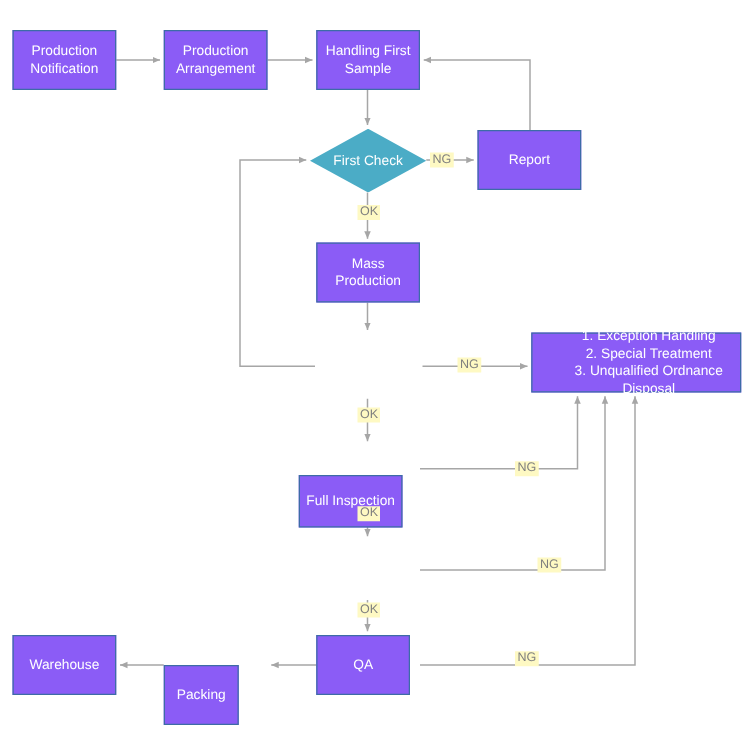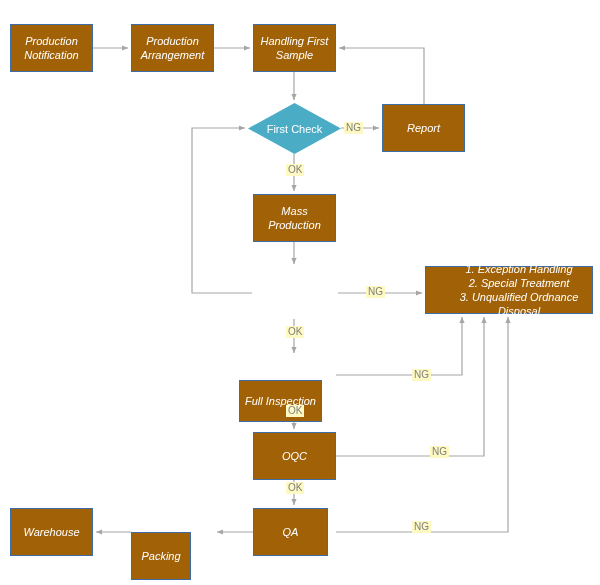--- a/index.html
+++ b/index.html
@@ -28,23 +28,22 @@
     display: flex;
     align-items: center;
     justify-content: center;
     text-align: center;
     color: #ffffff;
     font-size: 11px;
     line-height: 14px;
     z-index: 2;
   }
   .node.process {
-    background: #a16207;
+    background: #8b5cf6;
     border: 1px solid #3d6ca6;
-    font-style: italic;
   }
   .node.decision {
     background: transparent;
     border: none;
   }
   .node.decision .dia-shape {
     position: absolute;
     left: 0; top: 0; right: 0; bottom: 0;
     background: #4bacc6;
     clip-path: polygon(50% 0%, 100% 50%, 50% 100%, 0% 50%);
@@ -134,23 +133,20 @@
   <div class="node process" style="left:425px; top:266px; width:168px; height:48px;padding-left:20px;">
     <span class="node-label">1. Exception Handling
 2. Special Treatment
 3. Unqualified Ordnance Disposal</span>
   </div>
 
   <div class="node process" style="left:239px; top:356px; width:83px; height:42px;margin-top:24px;">
     <span class="node-label">Full Inspection</span>
   </div>
 
-  <div class="node process" style="left:253px; top:432px; width:83px; height:48px;">
-    <span class="node-label">OQC</span>
-  </div>
 
   <div class="node process" style="left:253px; top:508px; width:75px; height:48px;">
     <span class="node-label">QA</span>
   </div>
 
   <div class="node process" style="left:131px; top:508px; width:60px; height:48px;margin-top:24px;">
     <span class="node-label">Packing</span>
   </div>
 
   <div class="node process" style="left:10px; top:508px; width:83px; height:48px;">

